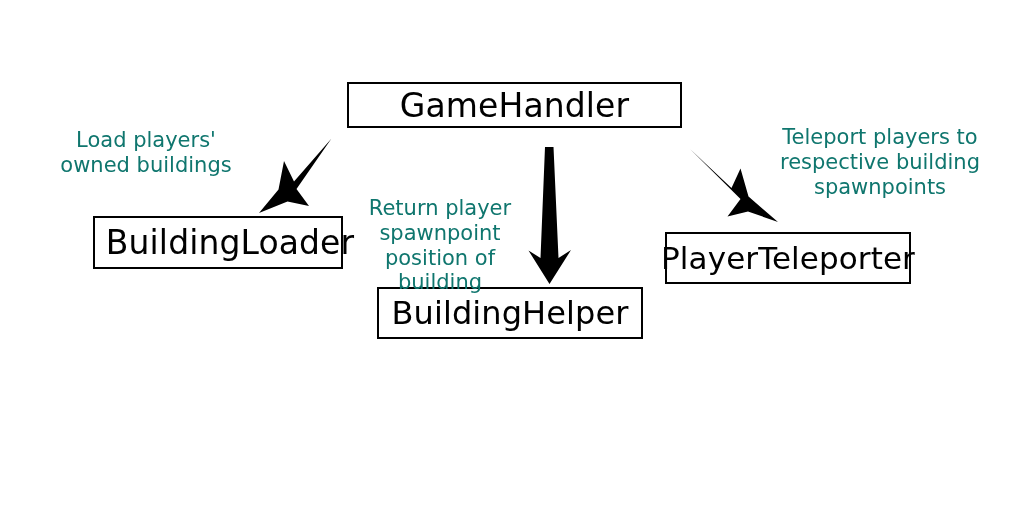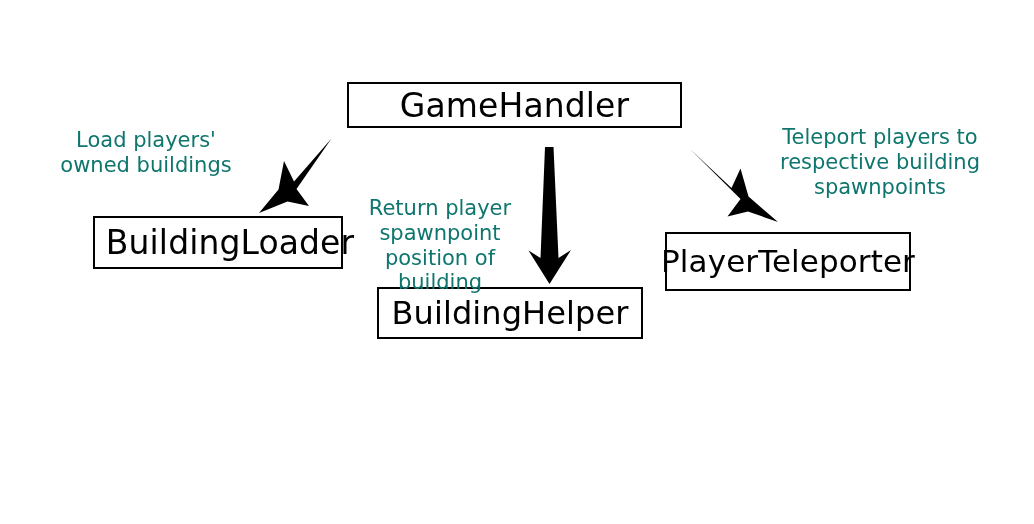--- a/index.html
+++ b/index.html
@@ -63,21 +63,21 @@
     top: 287px;
     width: 266px;
     height: 52px;
   }
   #node-building-helper .node-label { font-size: 32px; }
 
   #node-player-teleporter {
     left: 665px;
     top: 232px;
     width: 246px;
-    height: 59px;
+    height: 52px;
   }
   #node-player-teleporter .node-label { font-size: 31px; }
 
   
   .edge-label {
     position: absolute;
     text-align: center;
     font-size: 21px;
     line-height: 1.18;
     color: #0f766e;

